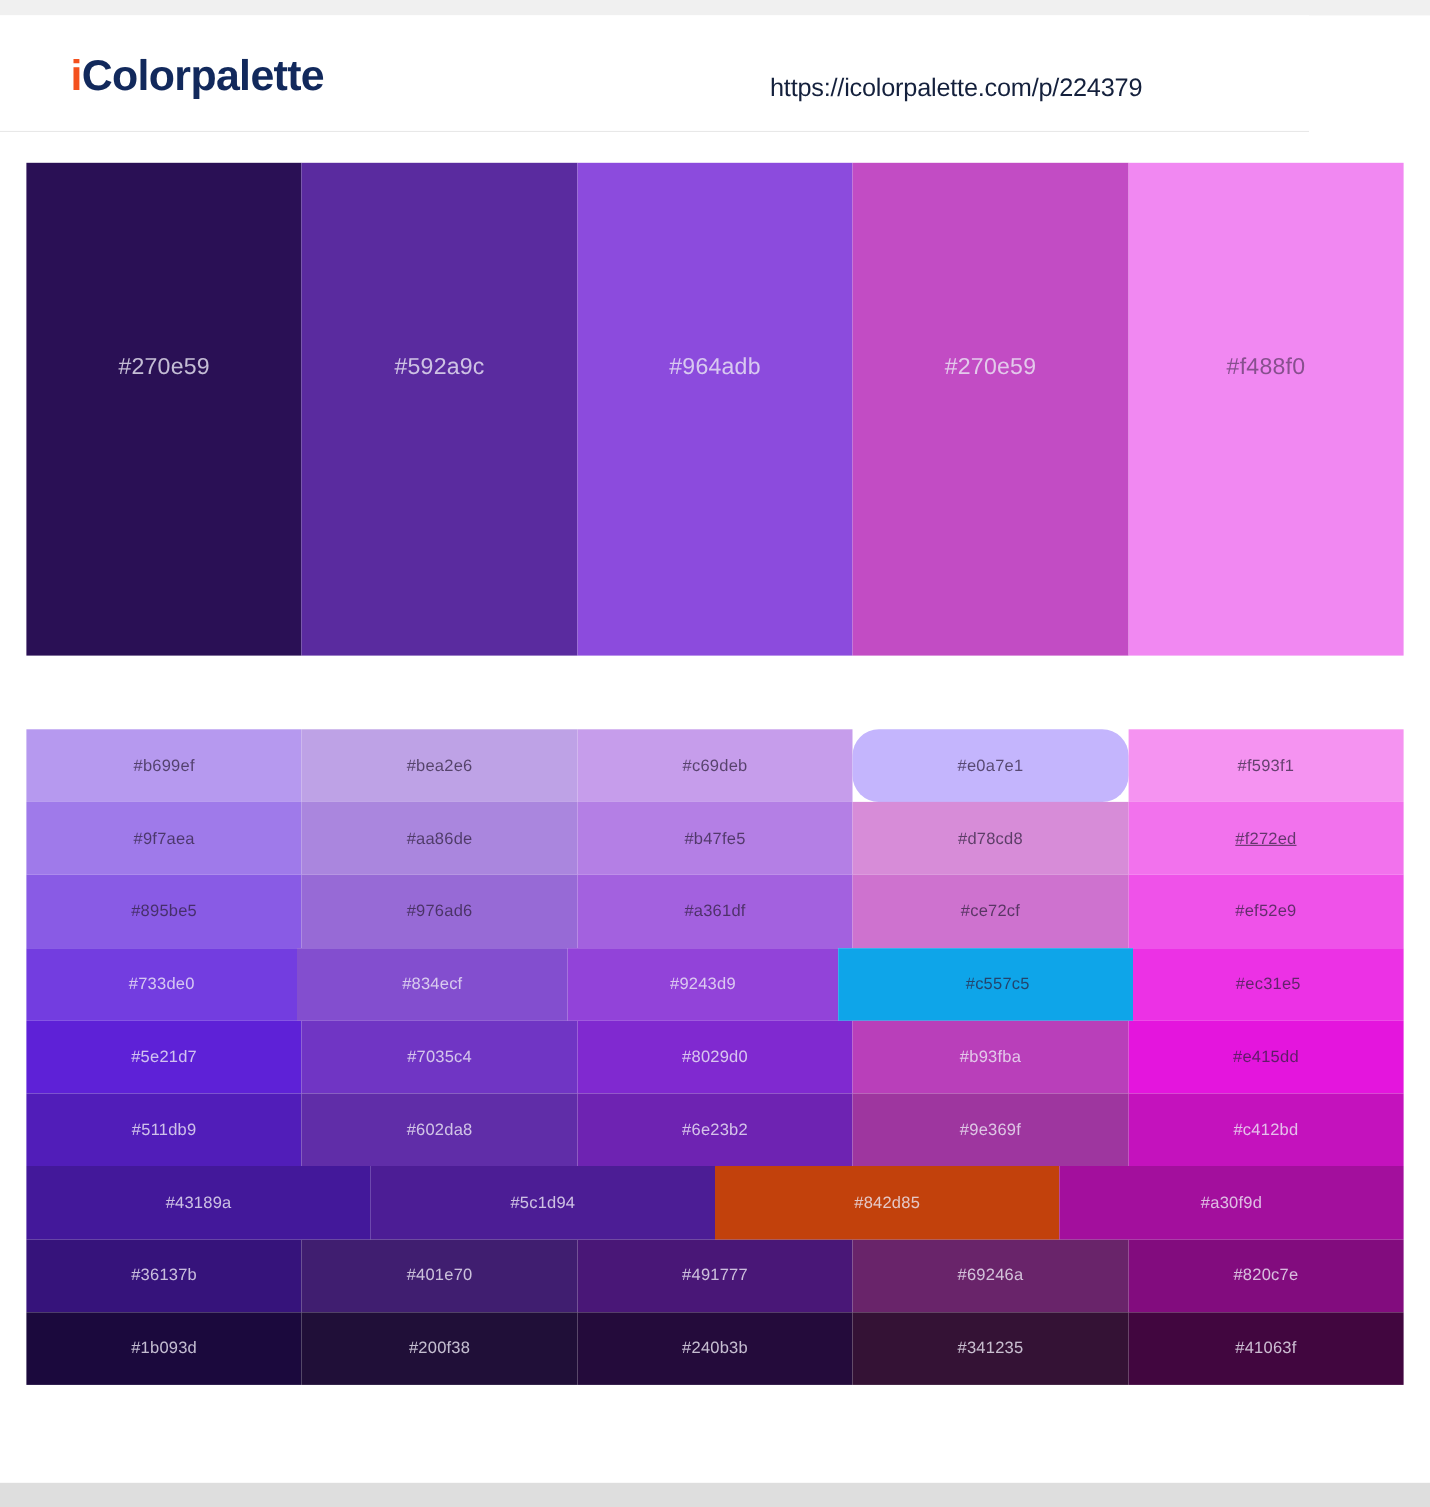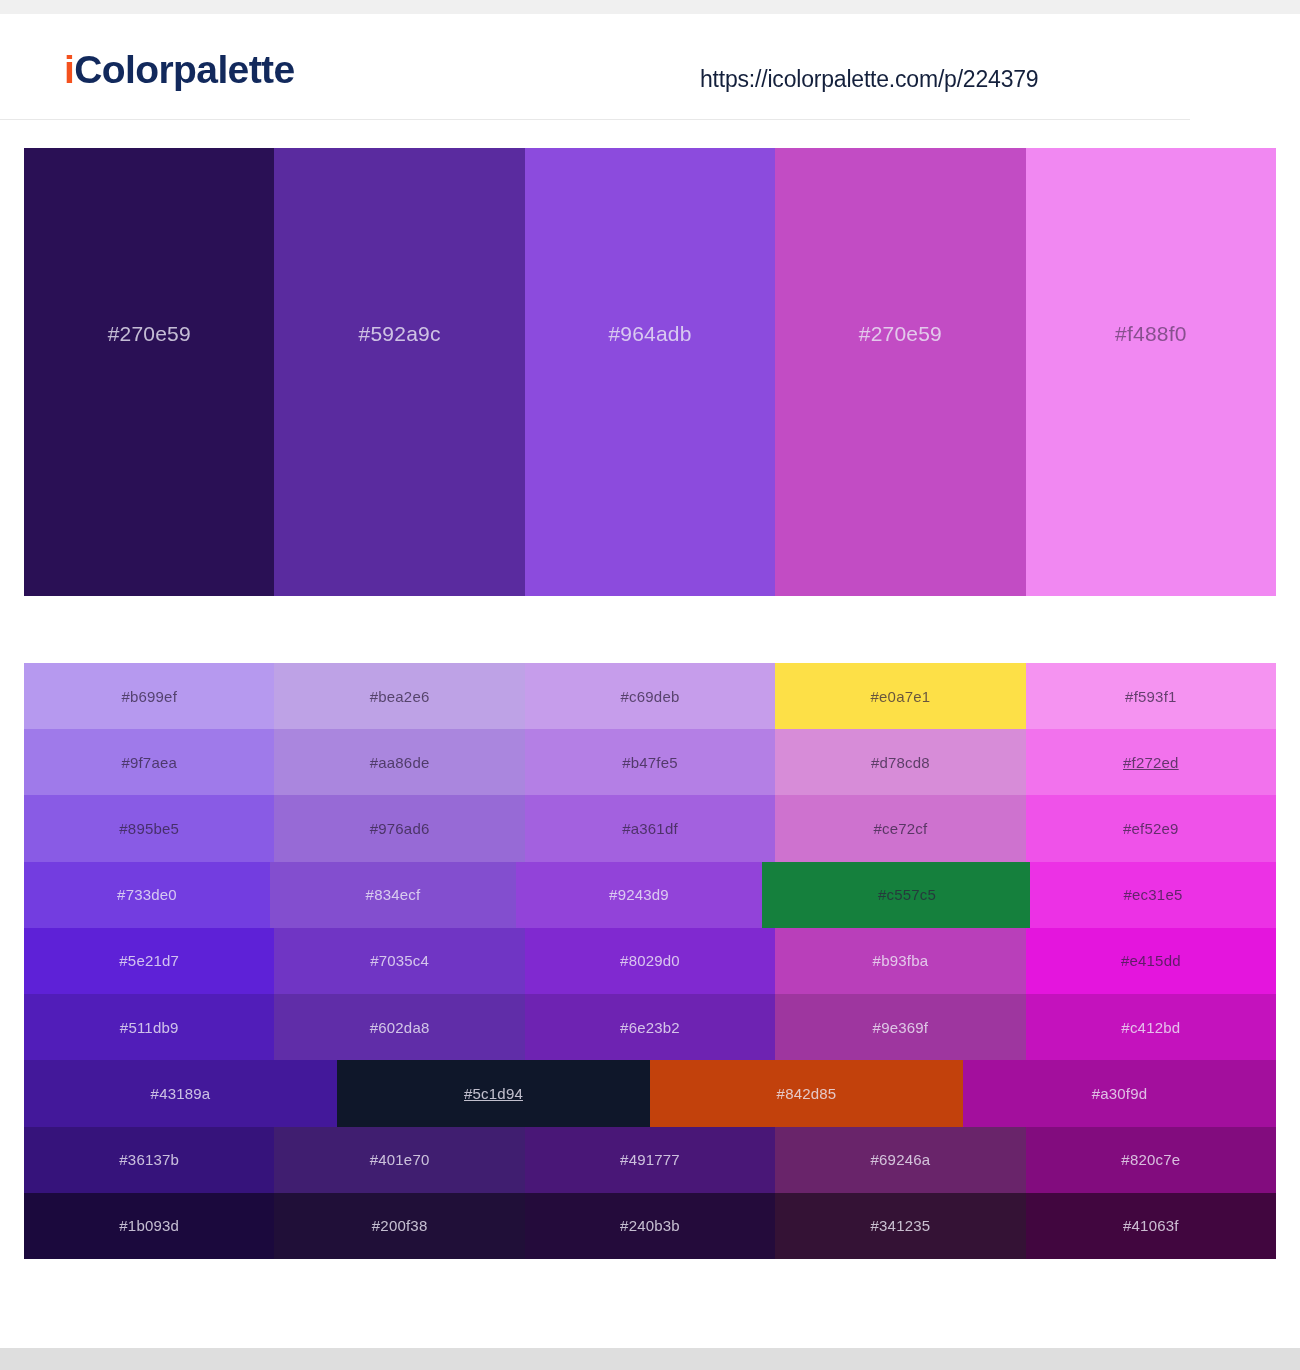--- a/index.html
+++ b/index.html
@@ -153,61 +153,61 @@
       <div class="swatch light" style="background: rgb(241, 136, 242);">
         <span class="swatch-label">#f488f0</span>
       </div>
     </div>
 
   <div class="shades-grid" id="shades-grid">
       <div class="shades-row">
         <div class="shade-cell on-light" style="background: rgb(182, 153, 239);">#b699ef</div>
         <div class="shade-cell on-light" style="background: rgb(190, 162, 230);">#bea2e6</div>
         <div class="shade-cell on-light" style="background: rgb(198, 157, 235);">#c69deb</div>
-        <div class="shade-cell on-light" style="background: #fde047;">#e0a7e1</div>
+        <div class="shade-cell on-light" style="background: #c4b5fd; border-radius: 24px;">#e0a7e1</div>
         <div class="shade-cell on-light" style="background: rgb(245, 147, 241);">#f593f1</div>
       </div>
       <div class="shades-row">
         <div class="shade-cell on-light" style="background: rgb(159, 122, 234);">#9f7aea</div>
         <div class="shade-cell on-light" style="background: rgb(170, 134, 222);">#aa86de</div>
         <div class="shade-cell on-light" style="background: rgb(180, 127, 229);">#b47fe5</div>
         <div class="shade-cell on-light" style="background: rgb(215, 140, 216);">#d78cd8</div>
         <div class="shade-cell on-light" style="background: rgb(242, 114, 237); text-decoration: underline;">#f272ed</div>
       </div>
       <div class="shades-row">
         <div class="shade-cell on-light" style="background: rgb(137, 91, 229);">#895be5</div>
         <div class="shade-cell on-light" style="background: rgb(151, 106, 214);">#976ad6</div>
         <div class="shade-cell on-light" style="background: rgb(163, 97, 223);">#a361df</div>
         <div class="shade-cell on-light" style="background: rgb(206, 114, 207);">#ce72cf</div>
         <div class="shade-cell on-light" style="background: rgb(239, 82, 233);">#ef52e9</div>
       </div>
       <div class="shades-row">
         <div class="shade-cell on-dark" style="background: rgb(115, 61, 224);">#733de0</div>
         <div class="shade-cell on-dark" style="background: rgb(131, 78, 207);">#834ecf</div>
         <div class="shade-cell on-dark" style="background: rgb(146, 67, 217);">#9243d9</div>
-        <div class="shade-cell on-light" style="background: #15803d; padding-left: 22px;">#c557c5</div>
+        <div class="shade-cell on-light" style="background: #0ea5e9; padding-left: 22px;">#c557c5</div>
         <div class="shade-cell on-light" style="background: rgb(236, 49, 229);">#ec31e5</div>
       </div>
       <div class="shades-row">
         <div class="shade-cell on-dark" style="background: rgb(94, 33, 215);">#5e21d7</div>
         <div class="shade-cell on-dark" style="background: rgb(112, 53, 196);">#7035c4</div>
         <div class="shade-cell on-dark" style="background: rgb(128, 41, 208);">#8029d0</div>
         <div class="shade-cell on-dark" style="background: rgb(185, 63, 186);">#b93fba</div>
         <div class="shade-cell on-light" style="background: rgb(228, 21, 221);">#e415dd</div>
       </div>
       <div class="shades-row">
         <div class="shade-cell on-dark" style="background: rgb(81, 29, 185);">#511db9</div>
         <div class="shade-cell on-dark" style="background: rgb(96, 45, 168);">#602da8</div>
         <div class="shade-cell on-dark" style="background: rgb(110, 35, 178);">#6e23b2</div>
         <div class="shade-cell on-dark" style="background: rgb(158, 54, 159);">#9e369f</div>
         <div class="shade-cell on-dark" style="background: rgb(196, 18, 189);">#c412bd</div>
       </div>
       <div class="shades-row">
         <div class="shade-cell on-dark" style="background: rgb(67, 24, 154);">#43189a</div>
-        <div class="shade-cell on-dark" style="background: #0f172a; text-decoration: underline;">#5c1d94</div>
+        <div class="shade-cell on-dark" style="background: #4c1d95;">#5c1d94</div>
         <div class="shade-cell on-dark" style="background: #c2410c;">#842d85</div>
         <div class="shade-cell on-dark" style="background: rgb(163, 15, 157);">#a30f9d</div>
       </div>
       <div class="shades-row">
         <div class="shade-cell on-dark" style="background: rgb(54, 19, 123);">#36137b</div>
         <div class="shade-cell on-dark" style="background: rgb(64, 30, 112);">#401e70</div>
         <div class="shade-cell on-dark" style="background: rgb(73, 23, 119);">#491777</div>
         <div class="shade-cell on-dark" style="background: rgb(105, 36, 106);">#69246a</div>
         <div class="shade-cell on-dark" style="background: rgb(130, 12, 126);">#820c7e</div>
       </div>

